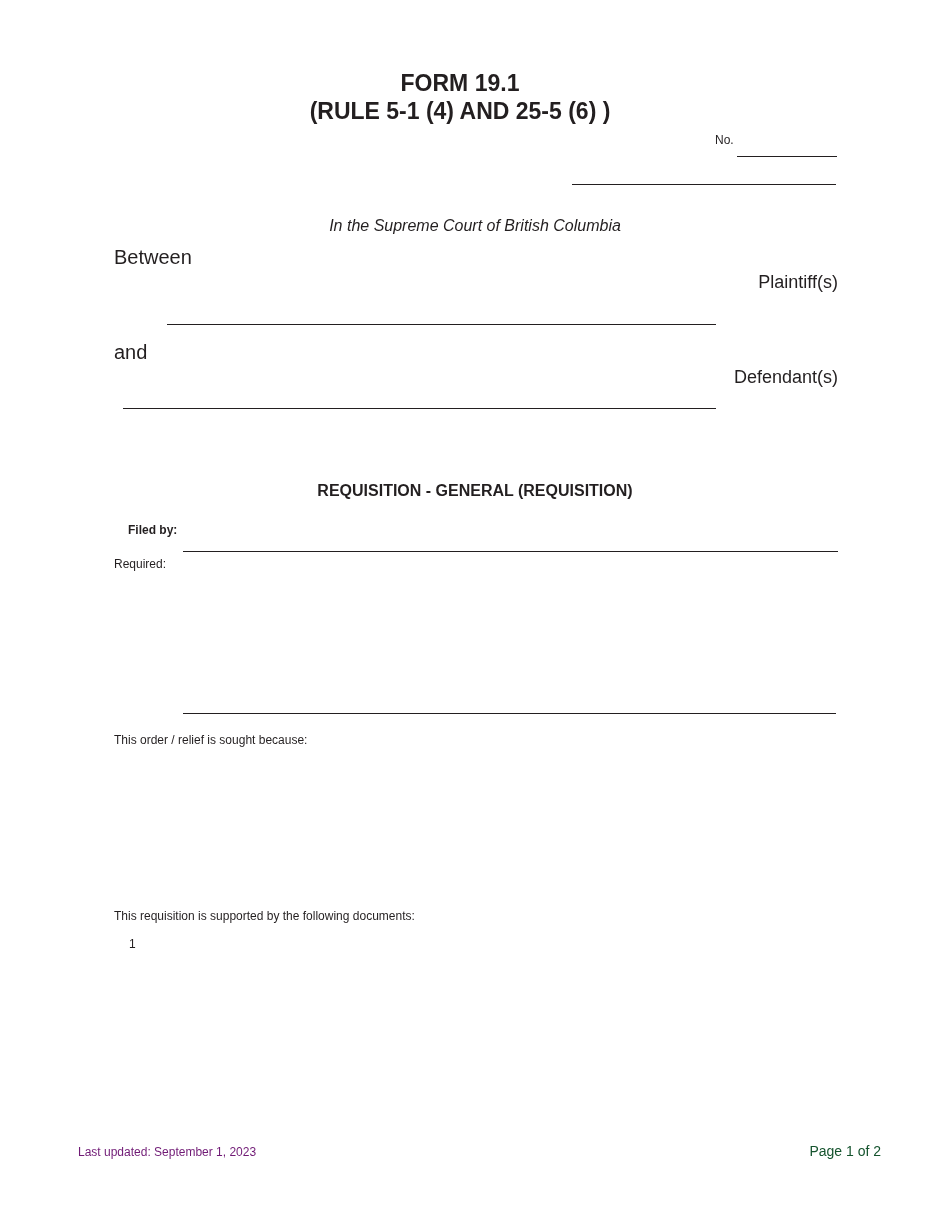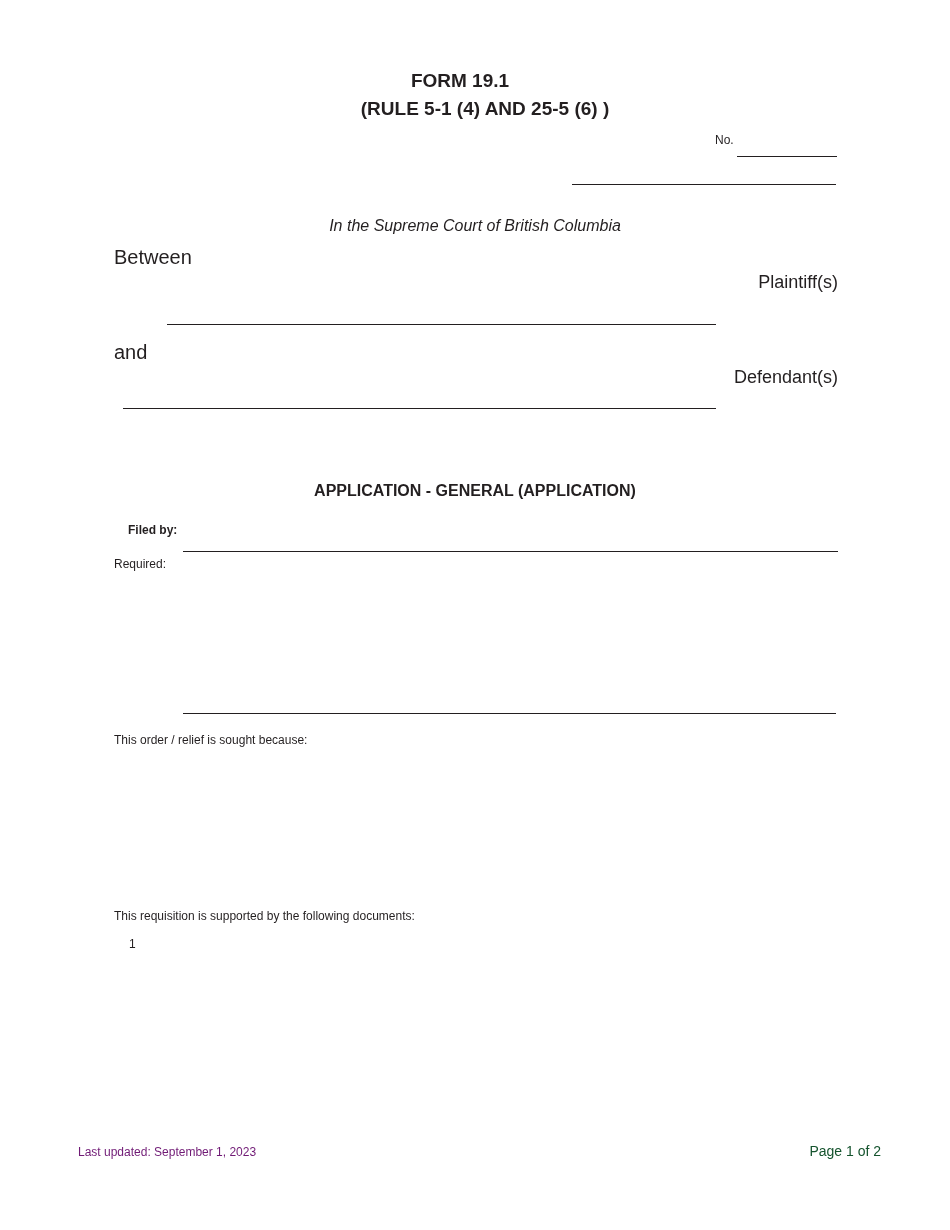--- a/index.html
+++ b/index.html
@@ -13,21 +13,21 @@
       position: relative;
       overflow: hidden;
       font-family: "Liberation Sans", "DejaVu Sans", sans-serif;
       color: #231f20;
     }
     .abs { position: absolute; }
     .title {
       left: 0; width: 920px;
       text-align: center;
       font-weight: bold;
-      font-size: 19px;
+      font-size: 23px;
       letter-spacing: 0px;
     }
     .line {
       position: absolute;
       height: 0;
       border-top: 1px solid #231f20;
     }
     .court {
       left: 0; width: 950px; text-align: center;
       font-style: italic;
@@ -54,38 +54,38 @@
     .footer-right {
       right: 69px; top: 1143px;
       font-size: 14px;
       color: #14532d;
     }
   </style>
 </head>
 <body>
 
 <div class="abs title" style="top:70px;">FORM 19.1</div>
-<div class="abs title" style="top:98px;padding-left:25px;">(RULE 5-1 (4) AND 25-5 (6) )</div>
+<div class="abs title" style="top:98px;">(RULE 5-1 (4) AND 25-5 (6) )</div>
 
 <div class="abs label-sm" style="left:715px; top:133px;">No.</div>
 <div class="line" style="left:737px; top:156px; width:100px;"></div>
 
 <div class="line" style="left:572px; top:184px; width:264px;"></div>
 
 <div class="abs court" style="top:202px;">In the Supreme Court of British Columbia</div>
 
 <div class="abs label-lg" style="left:114px; top:246px;">Between</div>
 <div class="abs right-label" style="top:272px;">Plaintiff(s)</div>
 <div class="line" style="left:167px; top:324px; width:549px;"></div>
 
 <div class="abs label-lg" style="left:114px; top:341px;">and</div>
 <div class="abs right-label" style="top:367px;">Defendant(s)</div>
 <div class="line" style="left:123px; top:408px; width:593px;"></div>
 
-<div class="abs section-title" style="top:482px;">APPLICATION  - GENERAL (APPLICATION)</div>
+<div class="abs section-title" style="top:482px;">REQUISITION  - GENERAL (REQUISITION)</div>
 
 <div class="abs label-sm" style="left:100px; top:523px; font-weight:bold;padding-left:28px;">Filed by:</div>
 <div class="line" style="left:183px; top:551px; width:655px;"></div>
 
 <div class="abs label-sm" style="left:114px; top:557px;">Required:</div>
 <div class="line" style="left:183px; top:713px; width:653px;"></div>
 
 <div class="abs label-sm" style="left:114px; top:733px;">This order / relief is sought because:</div>
 <div class="abs" style="left:114px; top:758px; width:722px; height:140px;"></div>
 

